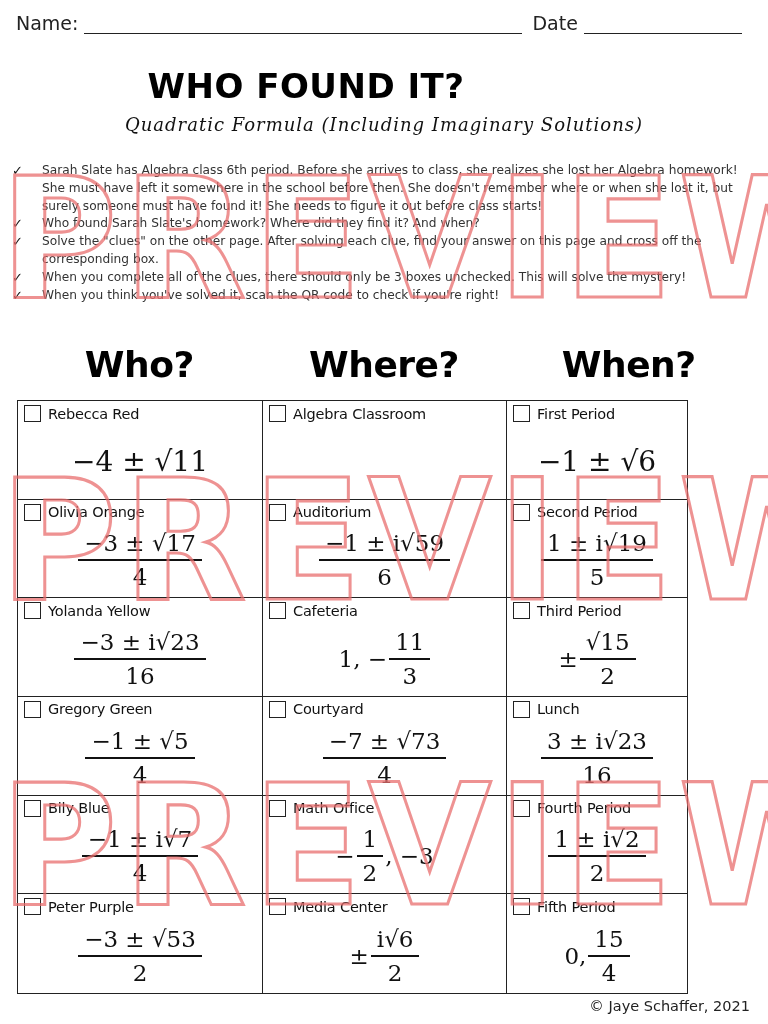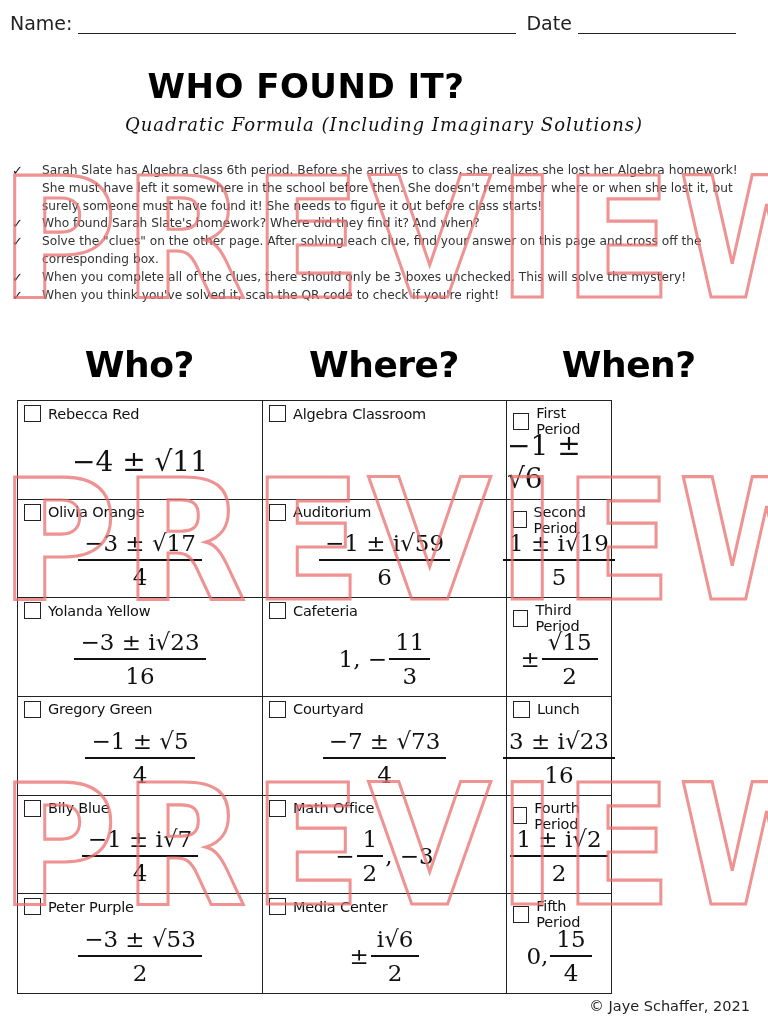--- a/index.html
+++ b/index.html
@@ -1,20 +1,20 @@
 <!DOCTYPE html>
 <html><head>
   <meta charset="utf-8">
   <style>
     * { box-sizing: border-box; margin: 0; padding: 0; }
     html, body { width: 768px; height: 1024px; background: #ffffff; overflow: hidden; }
     body { position: relative; font-family: "DejaVu Sans", sans-serif; color: #111; }
 
     .name-line {
-      position: absolute; left: 10px; top: 4px; width: 750px; height: 30px;
+      position: absolute; left: 16px; top: 4px; width: 750px; height: 30px;
       font-family: "DejaVu Sans", sans-serif; font-size: 19px; color: #222;
       display: flex; align-items: flex-end; white-space: nowrap;
     }
     .blank { display: inline-block; border-bottom: 1.5px solid #222; height: 22px; margin-left: 6px; margin-right: 10px; }
     .blank.name { width: 438px; }
     .blank.date { width: 158px; }
 
     .title {
       position: absolute; left: 0; top: 66px; width: 612px; text-align: center;
       font-family: "DejaVu Sans", sans-serif; font-weight: bold; font-size: 34px; letter-spacing: 0.5px;
@@ -35,21 +35,21 @@
 
     .col-heads {
       position: absolute; left: 17px; top: 344px; width: 734px; height: 48px; display: flex;
     }
     .col-head {
       flex: 1; text-align: center; font-family: "DejaVu Sans", sans-serif; font-weight: bold;
       font-size: 36px; color: #000; letter-spacing: -0.5px;
     }
 
     .grid {
-      position: absolute; left: 17px; top: 400px; width: 595px; height: 594px;
+      position: absolute; left: 17px; top: 400px; width: 671px; height: 594px;
       border: 1.5px solid #222; display: grid;
       grid-template-columns: 245px 244px 1fr;
       grid-template-rows: repeat(6, 1fr);
     }
     .cell {
       position: relative; border-right: 1.2px solid #222; border-bottom: 1.2px solid #222;
     }
     .cell.last-col { border-right: none; }
     .cell.last-row { border-bottom: none; }
     .cell-head { position: absolute; left: 6px; top: 4px; display: flex; align-items: center; }

